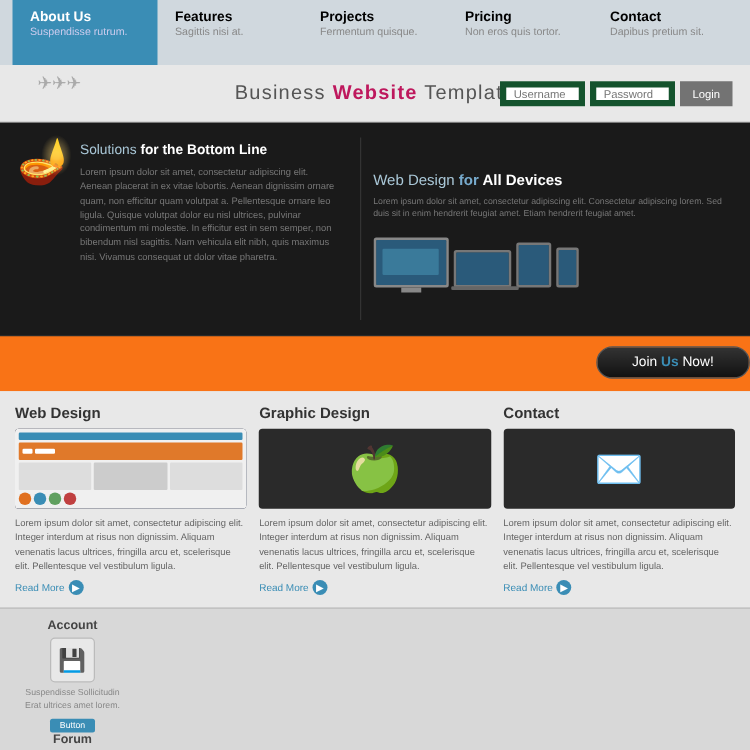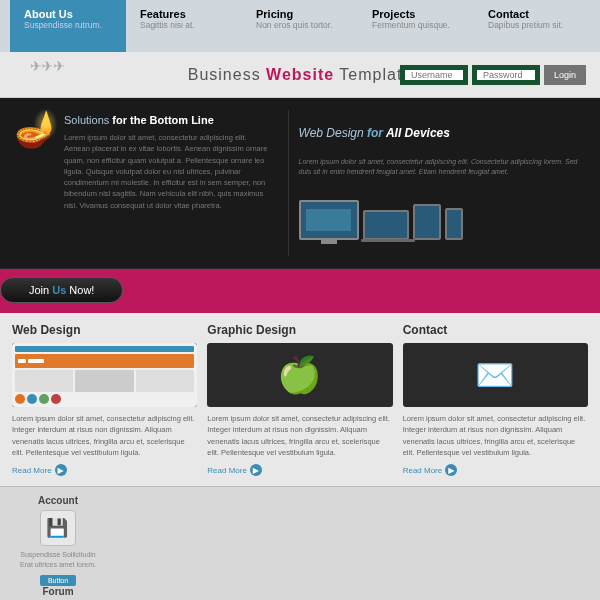--- a/index.html
+++ b/index.html
@@ -123,25 +123,24 @@
       font-size: 7.5px;
       line-height: 1.5;
     }
     #hero-divider {
       width: 1px;
       background: #333;
       margin: 12px 0;
     }
     #hero-right {
       width: 52%;
-      padding: 28px 10px;
+      padding: 8px 10px;
       display: flex;
       flex-direction: column;
-      justify-content: space-between;
-      font-style: italic;
+      justify-content: center;
     }
     .hero-right-title {
       color: #aac8d8;
       font-size: 12px;
       margin-bottom: 6px;
     }
     .hero-right-title span { color: #fff; font-weight: bold; }
     .hero-right-text {
       color: #777;
       font-size: 7px;
@@ -198,22 +197,22 @@
       border-radius: 2px;
     }
     .device-screen {
       width: 100%; height: 100%;
       background: #3a7a9a;
       border-radius: 1px;
     }
 
     
     #join-btn-wrap {
-      background: #be185d;
-      text-align: left;
+      background: #f97316;
+      text-align: right;
       padding: 8px 0 10px;
       border-top: 1px solid #2a2a2a;
     }
     #join-btn {
       background: linear-gradient(to bottom, #333, #111);
       border: 1px solid #555;
       border-radius: 18px;
       color: #fff;
       font-size: 11px;
       padding: 6px 28px;
@@ -375,26 +374,26 @@
 <nav id="nav">
 <div class="nav-item active">
       <span class="nav-title">About Us</span>
       <span class="nav-sub">Suspendisse rutrum.</span>
     </div>
     <div class="nav-item">
       <span class="nav-title">Features</span>
       <span class="nav-sub">Sagittis nisi at.</span>
     </div>
     <div class="nav-item">
+      <span class="nav-title">Projects</span>
+      <span class="nav-sub">Fermentum quisque.</span>
+    </div>
+    <div class="nav-item">
       <span class="nav-title">Pricing</span>
       <span class="nav-sub">Non eros quis tortor.</span>
-    </div>
-    <div class="nav-item">
-      <span class="nav-title">Projects</span>
-      <span class="nav-sub">Fermentum quisque.</span>
     </div>
     <div class="nav-item">
       <span class="nav-title">Contact</span>
       <span class="nav-sub">Dapibus pretium sit.</span>
     </div>
   </nav>
 
 <header id="header">
   <div class="birds">✈ ✈ ✈</div>
   <div id="header-title">

